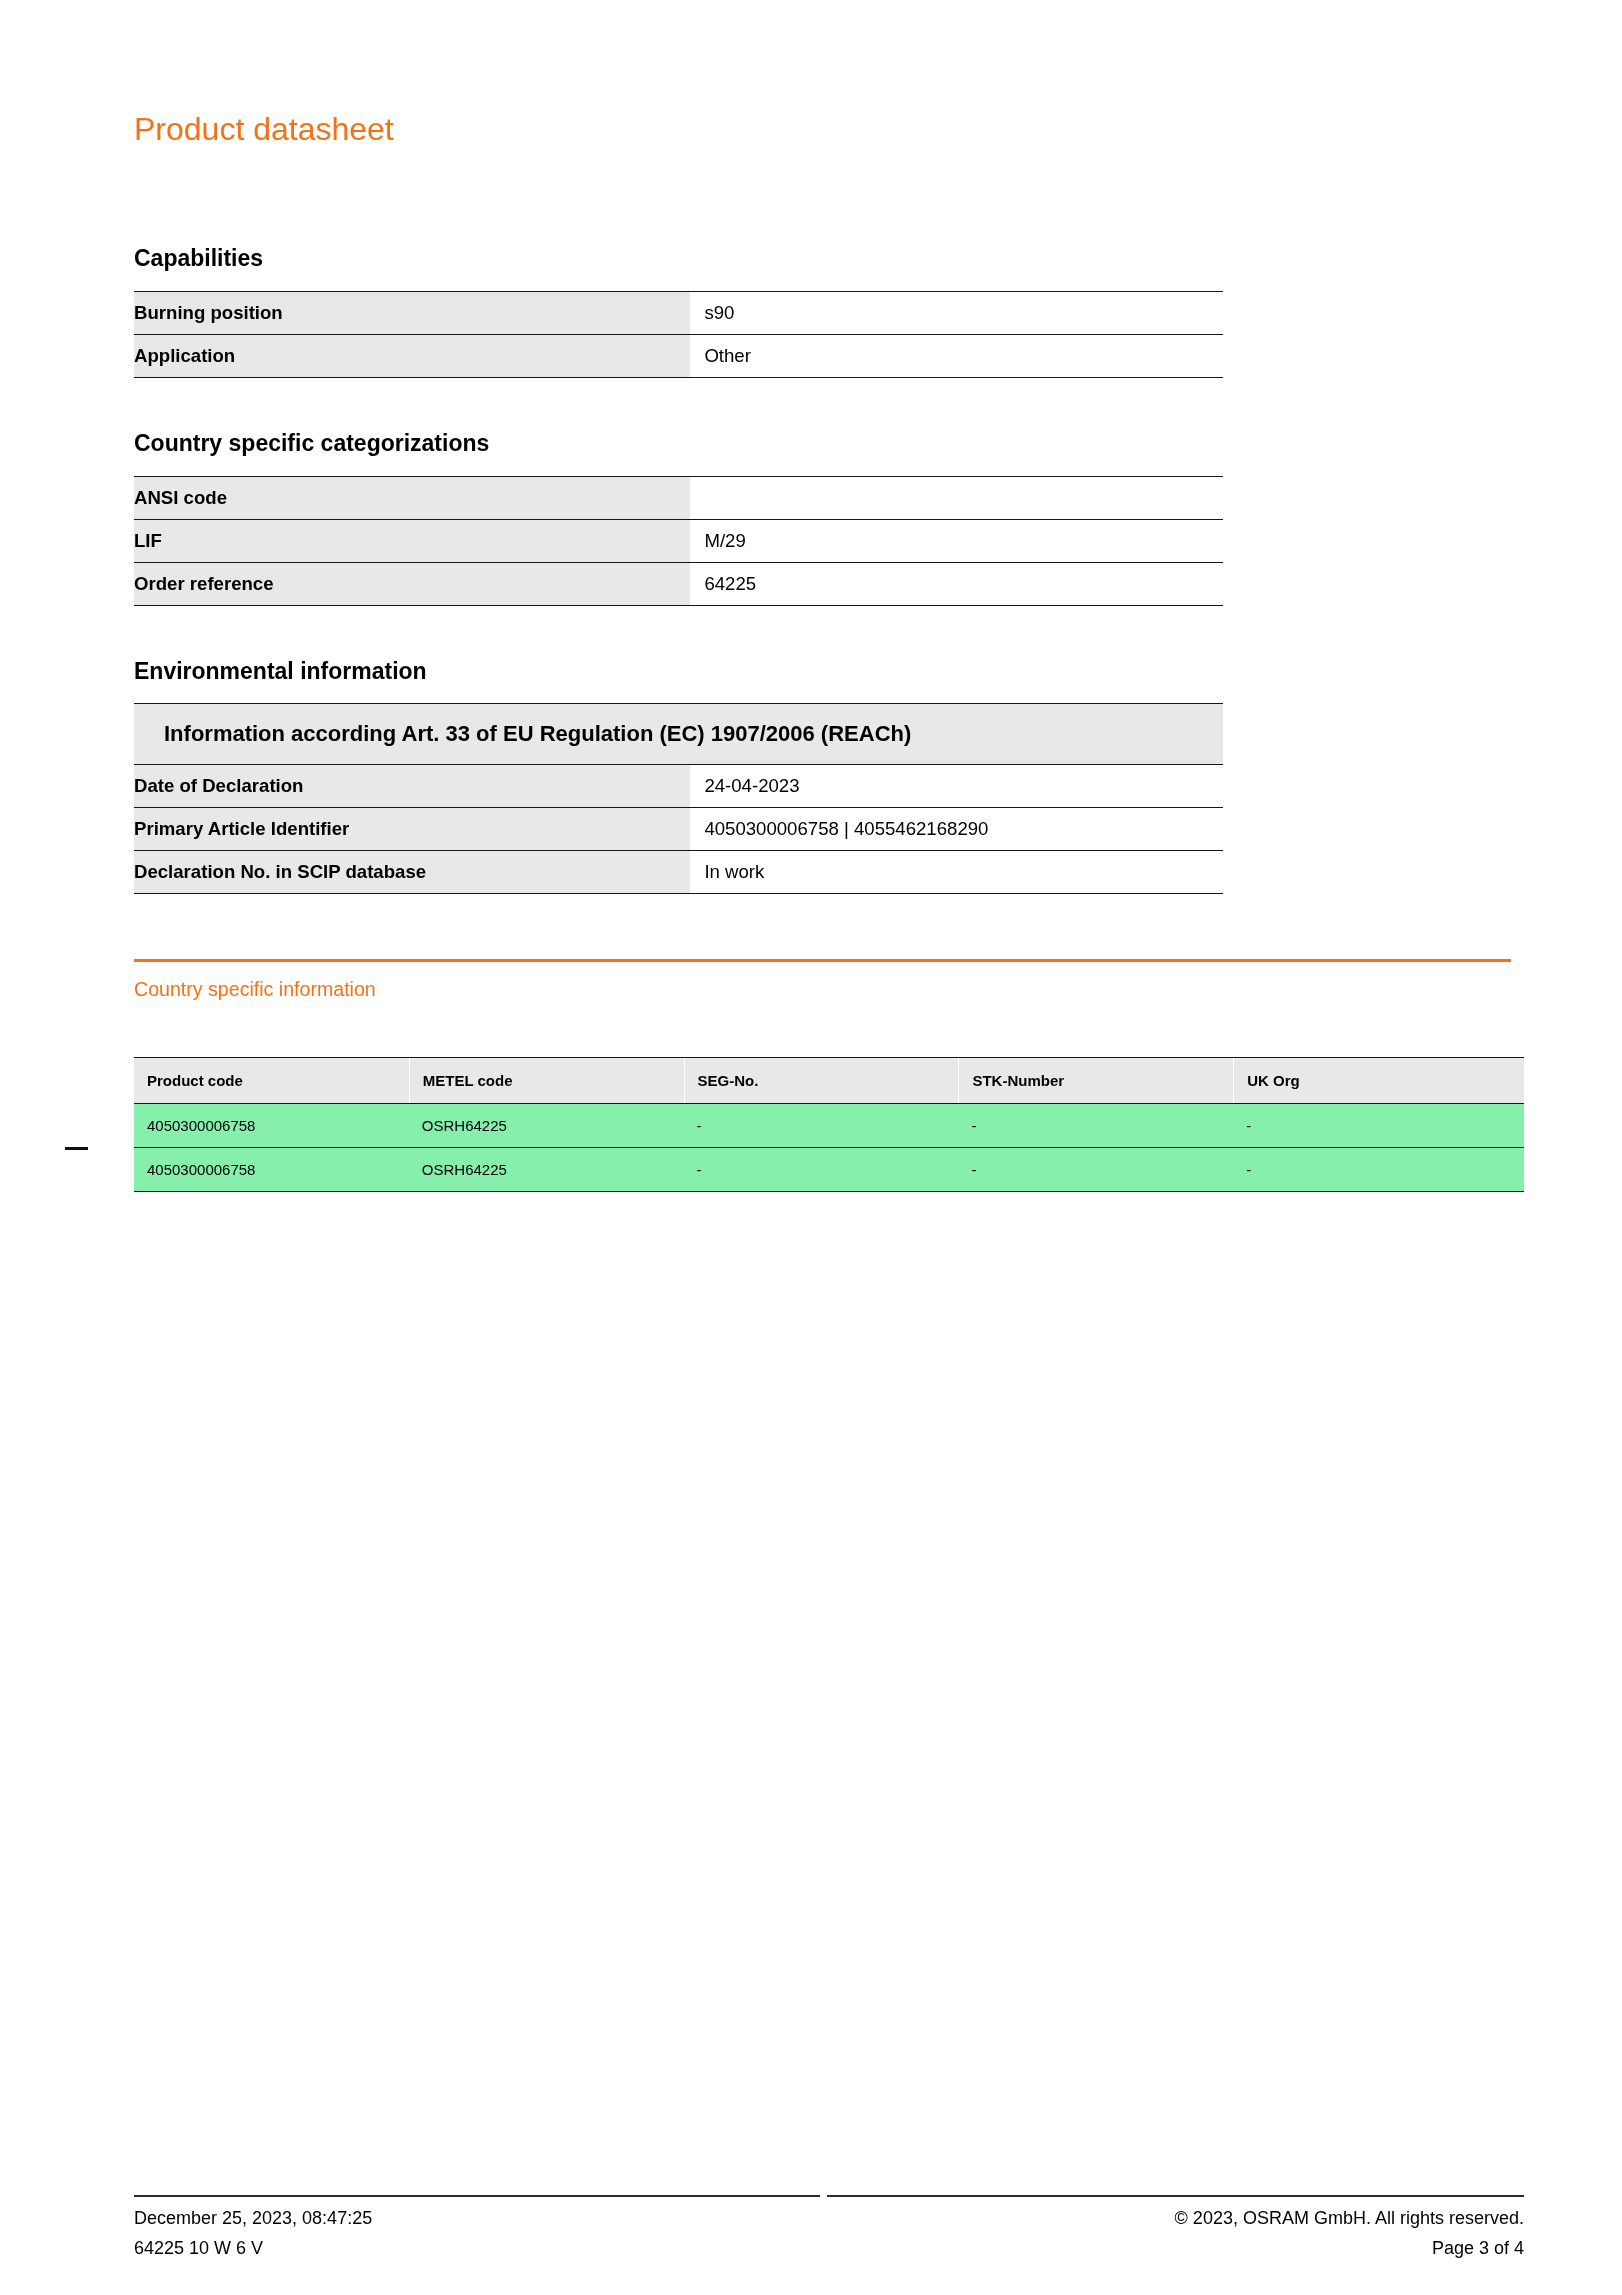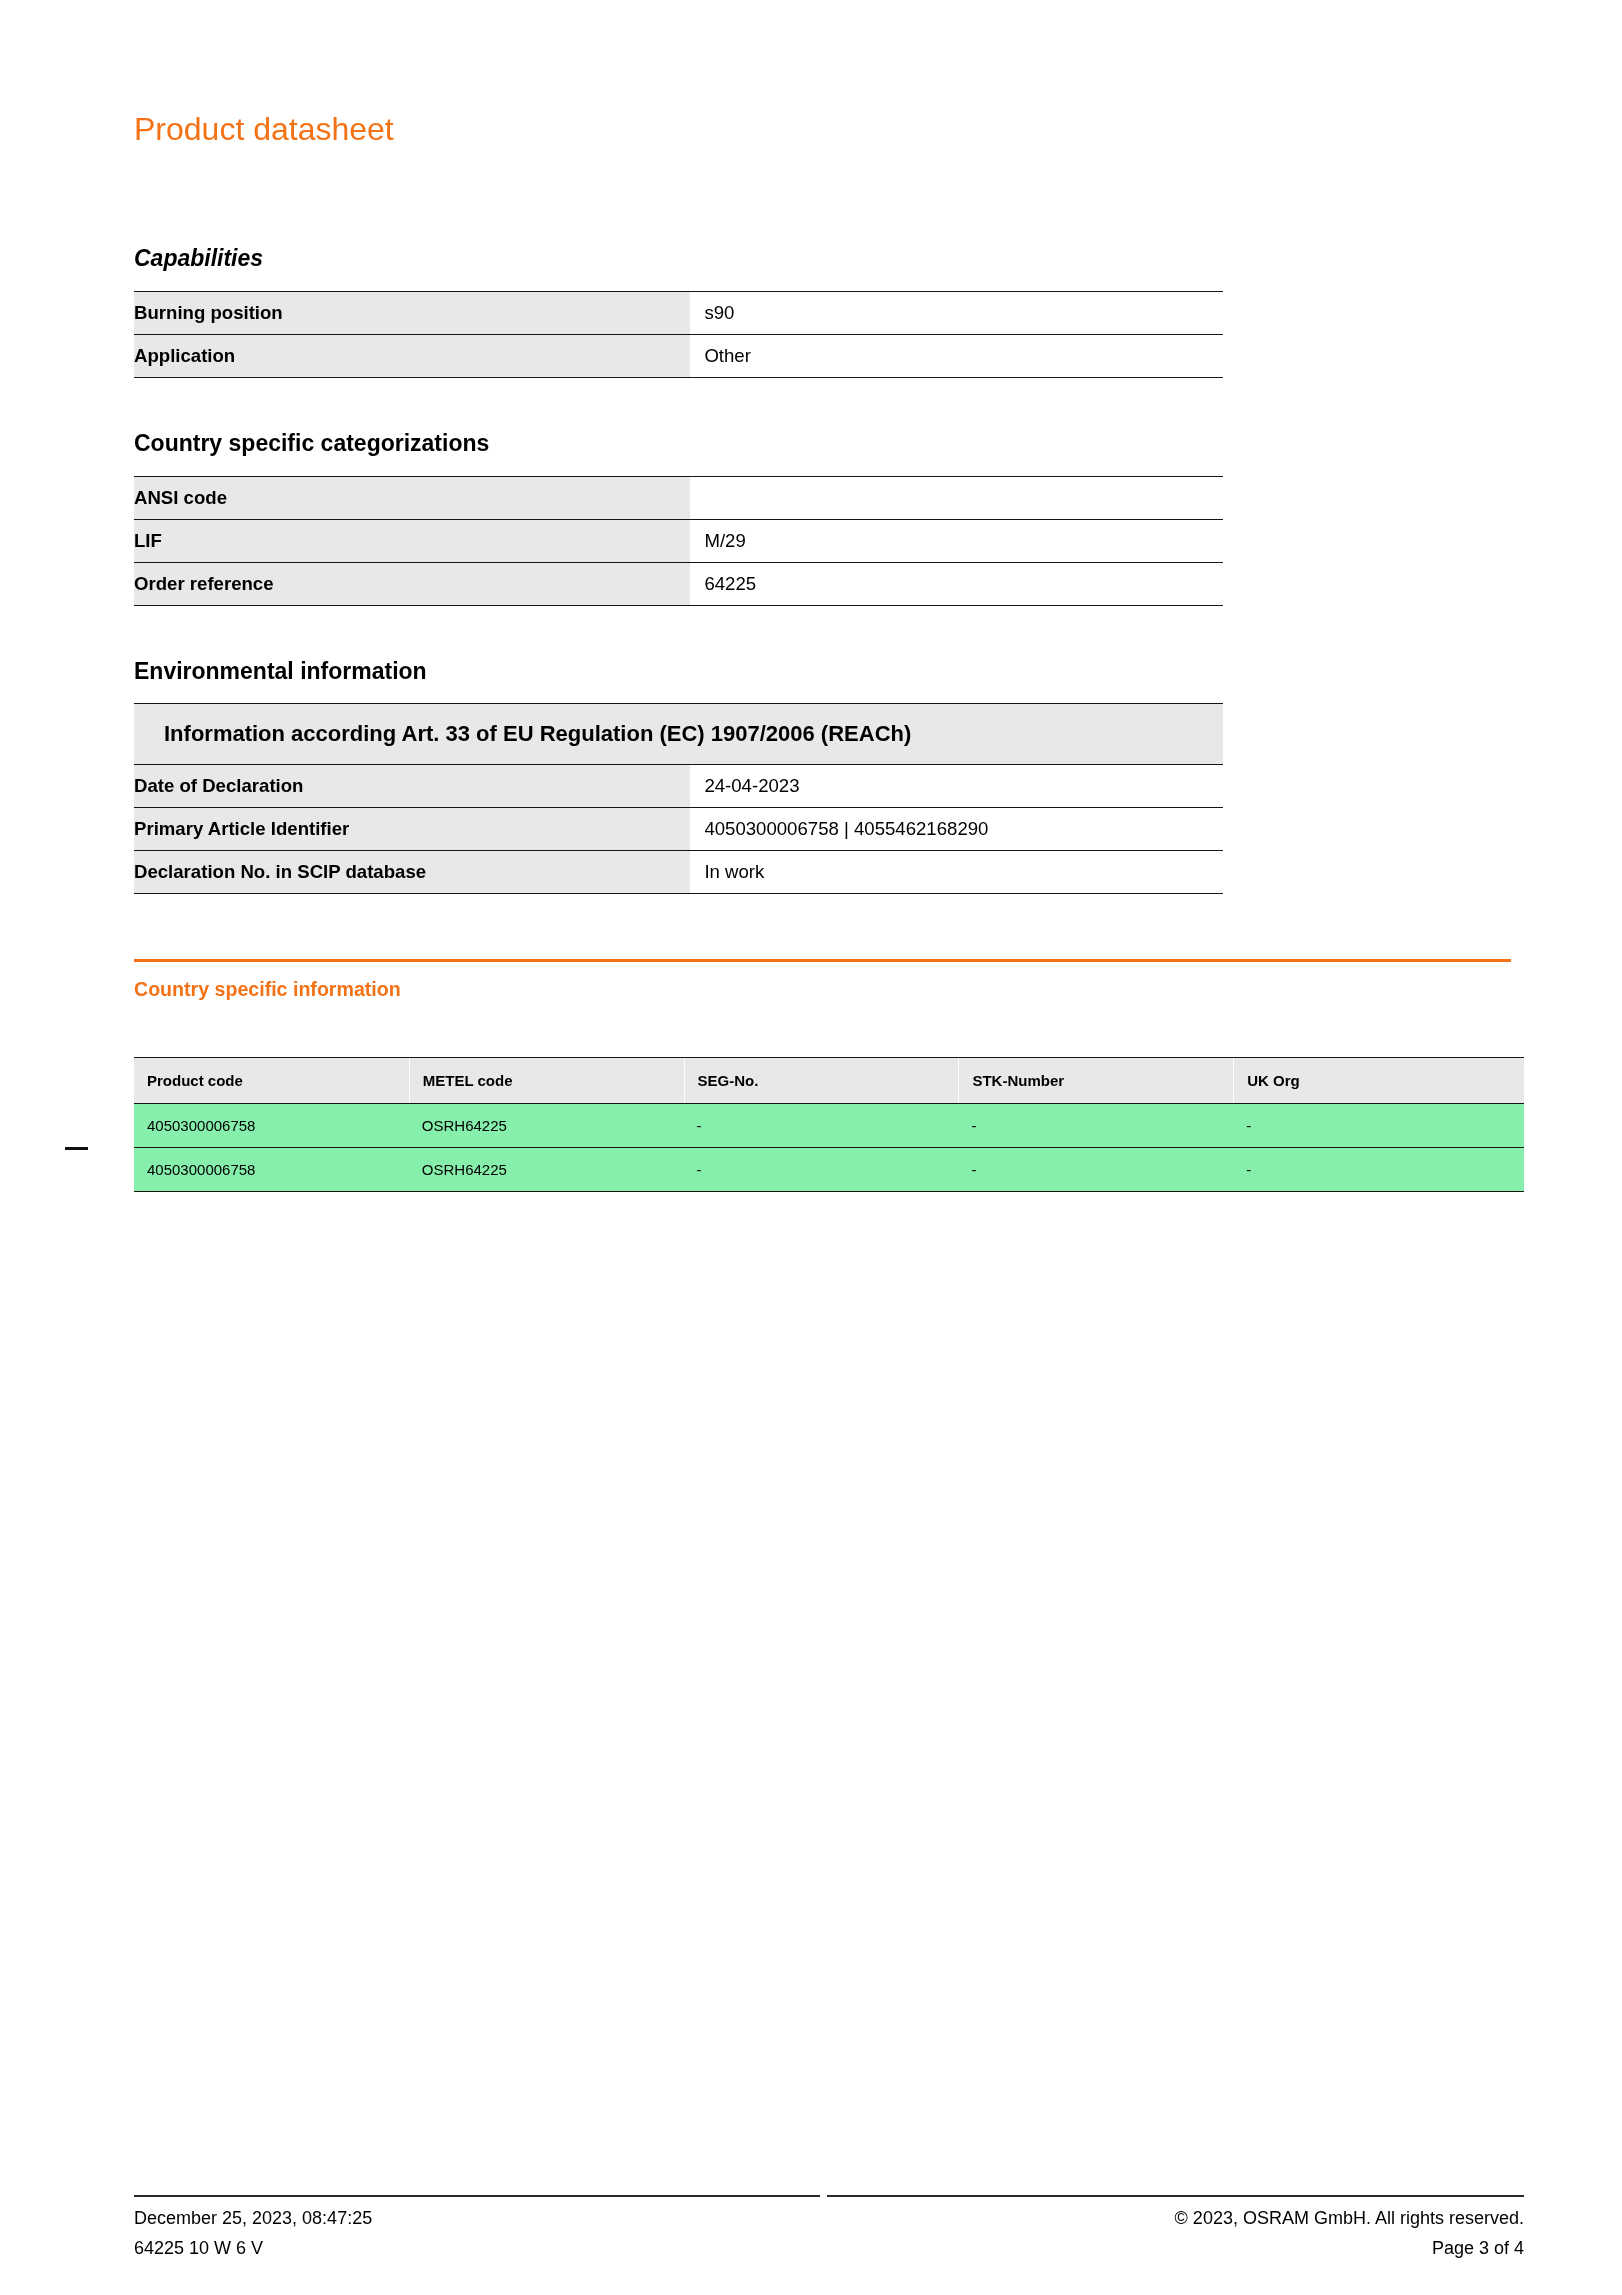--- a/index.html
+++ b/index.html
@@ -5,32 +5,32 @@
   :root { --accent:#F47216; --line:#161616; --cellgray:#E8E8E9; }
   * { margin:0; padding:0; box-sizing:border-box; }
   html,body { background:#ffffff; }
   body { font-family:"Liberation Sans", sans-serif; color:#000; }
 
   .page { position:relative; width:1622px; height:2295px; background:#fff; overflow:hidden; }
 
   h1.doc-title { margin:111px 0 0 134px; font-size:32px; font-weight:400; line-height:1.18; color:var(--accent); }
 
   h2.sect { margin:52px 0 0 134px; font-size:23px; font-weight:700; line-height:1.2; color:#000; }
-  h2.sect.first { margin-top:96px;font-style:italic; }
+  h2.sect.first { margin-top:96px; }
 
   
   .kv-table { margin:18.3px 0 0 134px; width:1089px; border-top:1.3px solid var(--line); }
   .kv-row { display:flex; align-items:stretch; border-bottom:1.3px solid var(--line); min-height:43px; font-size:18.6px; background:#fff; }
   .kv-label { width:556px; background:var(--cellgray); font-weight:700; display:flex; align-items:center; }
   .kv-value { flex:1; display:flex; align-items:center; padding-left:14.4px; }
 
   .reach-title-row { min-height:61px; background:var(--cellgray); border-bottom:1.3px solid var(--line); display:flex; align-items:center; padding-left:30px; font-size:22px; font-weight:700; }
 
   .orange-rule { margin:65px 0 0 134px; width:1377px; height:2.6px; background:var(--accent); }
-  .sub-heading { margin:15.7px 0 0 134px; font-size:19.6px; font-weight:700; color:var(--accent); line-height:1.2; }
+  .sub-heading { margin:15.7px 0 0 134px; font-size:19.6px; font-weight:400; color:var(--accent); line-height:1.2; }
 
   
   .ctable { margin:56px 0 0 134px; width:1390px; border-top:1.3px solid var(--line); font-size:15px; }
   .ctable .hrow { display:flex; align-items:stretch; background:var(--cellgray); border-bottom:1.3px solid var(--line); min-height:46px; font-weight:700; }
   .ctable .drow { display:flex; align-items:stretch; border-bottom:1.3px solid var(--line); min-height:44px; background:#86efac; }
   .ccell { width:275px; padding-left:13px; display:flex; align-items:center; }
   .ccell.c5 { width:291px; }
   .hrow .ccell + .ccell { border-left:1.3px solid rgba(255,255,255,0.9); }
 
   .fold-mark { position:absolute; left:65px; top:1147px; width:23px; height:2.6px; background:#111; }

